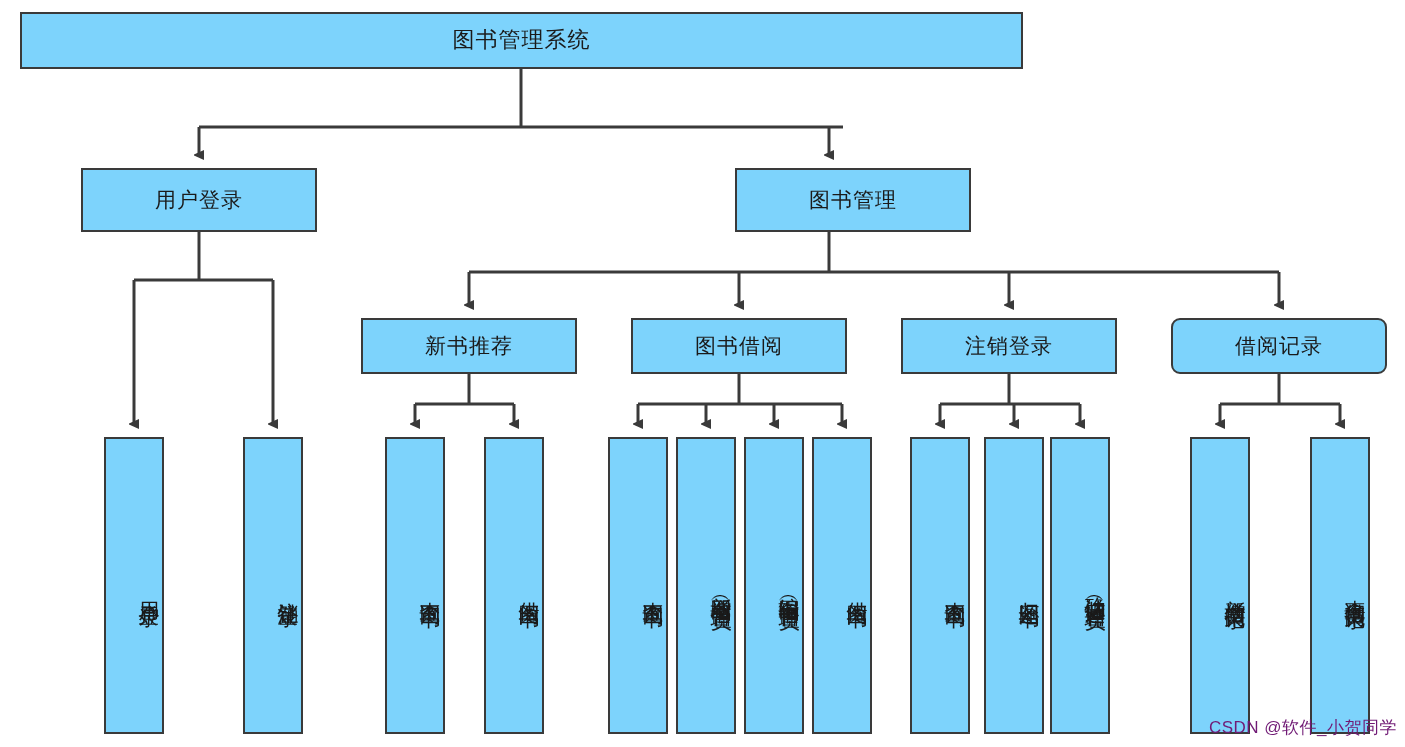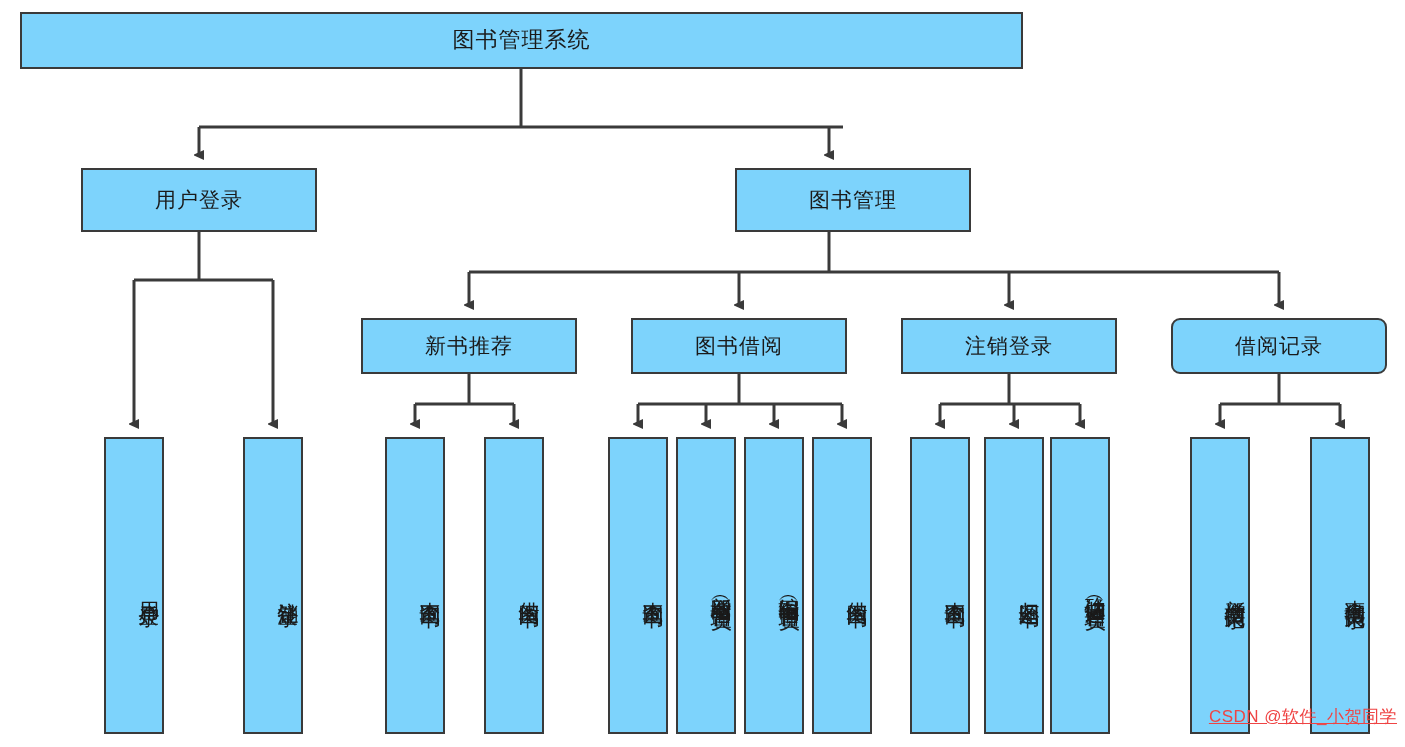--- a/index.html
+++ b/index.html
@@ -54,26 +54,25 @@
     position: absolute;
     left: 0;
     top: 0;
     width: 1405px;
     height: 747px;
     pointer-events: none;
   }
   .watermark {
     position: absolute;
     right: 8px;
-    bottom: 19px;
+    bottom: 8px;
     font-size: 17px;
-    color: #ef4444;
+    color: #701a75;
     letter-spacing: 0.5px;
     white-space: nowrap;
-    text-decoration: underline;
   }
 </style>
 </head>
 <body>
 
 <div id="canvas">
 
   <svg class="edges" viewBox="0 0 1405 747">
     <defs>
       <marker id="arrow" markerWidth="10" markerHeight="10" refX="5" refY="5" orient="auto" markerUnits="userSpaceOnUse">

